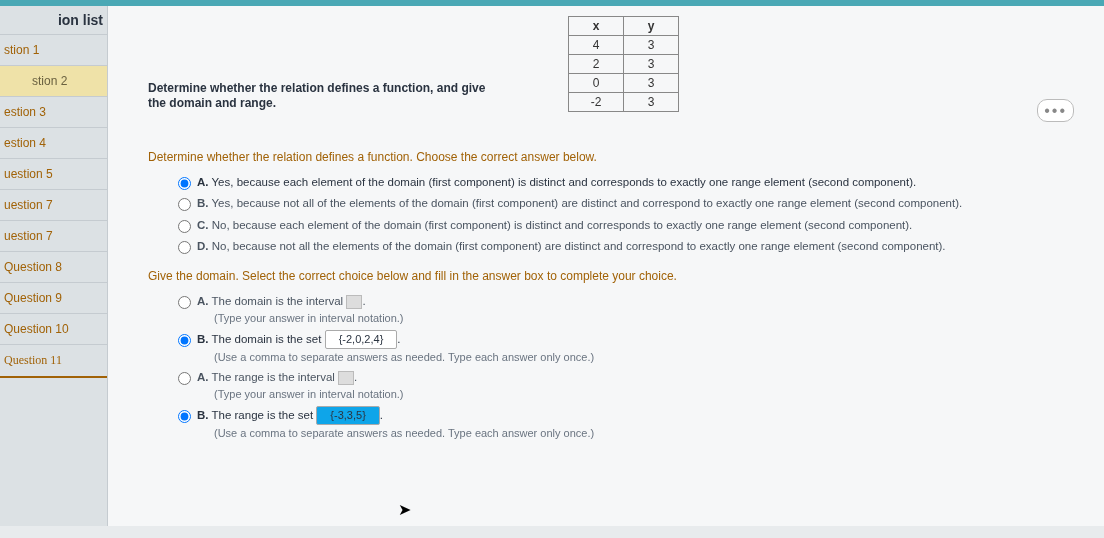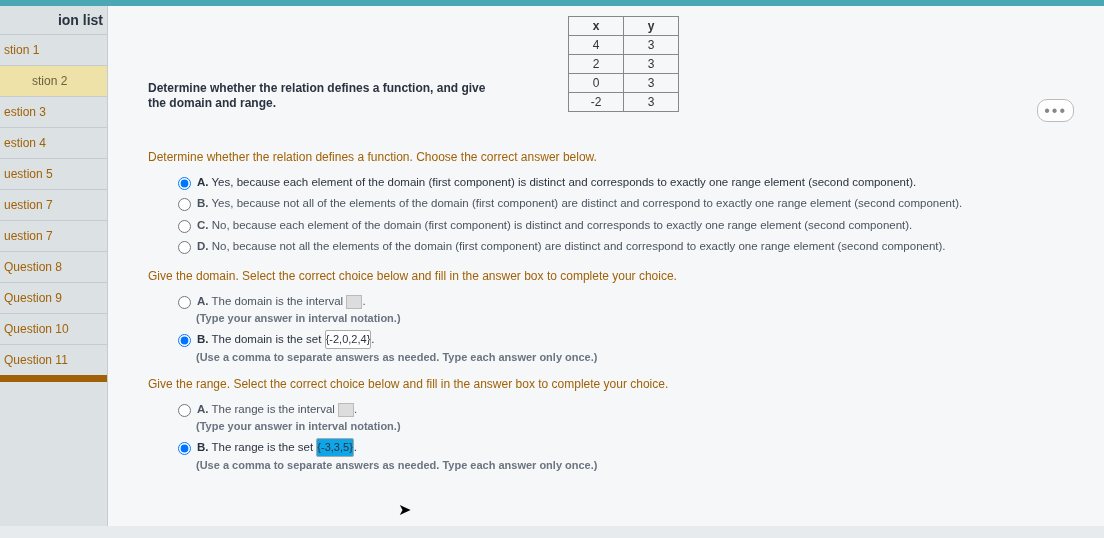--- a/index.html
+++ b/index.html
@@ -3,38 +3,38 @@
 <meta charset="utf-8">
 <style>
 * { box-sizing: border-box; margin: 0; padding: 0; }
 body { font-family: Arial, sans-serif; font-size: 12px; background: #e8ebed; color: #333; width: 1104px; height: 538px; overflow: hidden; position: relative; }
 .topbar { height: 6px; background: #4aa8b5; }
 .layout { display: flex; height: 520px; }
 .sidebar { width: 108px; background: #dce1e4; border-right: 1px solid #c5cbd0; }
 .sidebar-title { padding: 6px 4px 6px 0; font-size: 14px; font-weight: bold; text-align: right; color: #2a3340; }
 .side-item { padding: 8px 0 8px 4px; border-top: 1px solid #c5cbd0; color: #a16207; font-size: 12px; cursor: pointer; }
 .side-item.active { background: #efe2a8; color: #6a6140; padding-left: 32px; }
-.side-item:last-child { border-bottom: 7px solid #a16207; }
+.side-item:last-child { border-bottom: 2px solid #a16207; font-family: Liberation Serif, serif; }
 .main { flex: 1; background: #f6f7f8; padding: 10px 30px 10px 40px; overflow: auto; position: relative; }
 .header-row { display: flex; align-items: flex-end; gap: 60px; margin-bottom: 40px; }
 .instr { font-size: 12px; font-weight: bold; color: #2a3340; max-width: 340px; line-height: 1.3; }
 .table { border-collapse: collapse; margin-left: 20px; }
 .table th, .table td { border: 1px solid #888; width: 55px; text-align: center; padding: 2px 0; font-size: 12px; }
 .table th { font-weight: bold; }
 .ellipsis { font-size: 16px; letter-spacing: 2px; color: #888; cursor: pointer; padding: 2px 6px; border: 1px solid #bbb; border-radius: 10px; background: #fff; }
 .ellipsis-wrap { text-align: right; margin-top: -50px; margin-bottom: 30px; }
 .prompt { font-size: 12px; color: #a16207; margin: 14px 0 10px 0; }
 .choices { padding-left: 30px; }
 .choice { display: flex; align-items: center; gap: 6px; margin: 4px 0; font-size: 11.5px; color: #4a5460; line-height: 1.5; }
 .choice input[type=radio] { margin-top: 2px; flex-shrink: 0; }
 .choice input[type=radio]:checked + .label-line { color: #2a3340; }
 .label-line { }
-.sub { font-size: 11px; color: #6a7480; margin-left: 18px; margin-top: -2px; margin-bottom: 6px; font-weight: bold; }
+.sub { font-size: 11px; color: #6a7480; margin-left: 36px; margin-top: -2px; margin-bottom: 6px; }
 .ans-box { display: inline-block; min-width: 16px; height: 14px; background: #ddd; border: 1px solid #bbb; vertical-align: middle; }
-.ans-val { display: inline-block; border: 1px solid #aaa; background: #fff; padding: 0 0; border-radius: 2px; font-size: 11px; color: #2a3340; }
+.ans-val { display: inline-block; border: 1px solid #aaa; background: #fff; padding: 0 13px; border-radius: 2px; font-size: 11px; color: #2a3340; }
 .ans-val.hl { background: #0ea5e9; }
 .sect-label { font-weight: bold; }
 .cursor { position: absolute; left: 290px; top: 494px; font-size: 16px; color: #000; pointer-events: none; }
 </style>
 </head>
 <body>
 
 <div class="topbar"></div>
 <div class="layout">
   <div class="sidebar">
@@ -114,21 +114,20 @@
           <span class="label-line"><span class="sect-label">A.</span> <span>The domain is the interval</span> <span class="ans-box"></span>.</span>
         </label>
       <div class="sub">(Type your answer in interval notation.)</div>
       <label class="choice">
           <input type="radio" name="q2" checked="" style="">
           <span class="label-line"><span class="sect-label">B.</span> <span>The domain is the set</span> <span class="ans-val">{-2,0,2,4}</span>.</span>
         </label>
       <div class="sub">(Use a comma to separate answers as needed. Type each answer only once.)</div>
     </div>
 
-    <div class="prompt">Give the range. Select the correct choice below and fill in the answer box to complete your choice.</div>
     <div class="choices">
       <label class="choice">
           <input type="radio" name="q3" style="">
           <span class="label-line"><span class="sect-label">A.</span> <span>The range is the interval</span> <span class="ans-box"></span>.</span>
         </label>
       <div class="sub">(Type your answer in interval notation.)</div>
       <label class="choice">
           <input type="radio" name="q3" checked="" style="">
           <span class="label-line"><span class="sect-label">B.</span> <span>The range is the set</span> <span class="ans-val hl">{-3,3,5}</span>.</span>
         </label>

